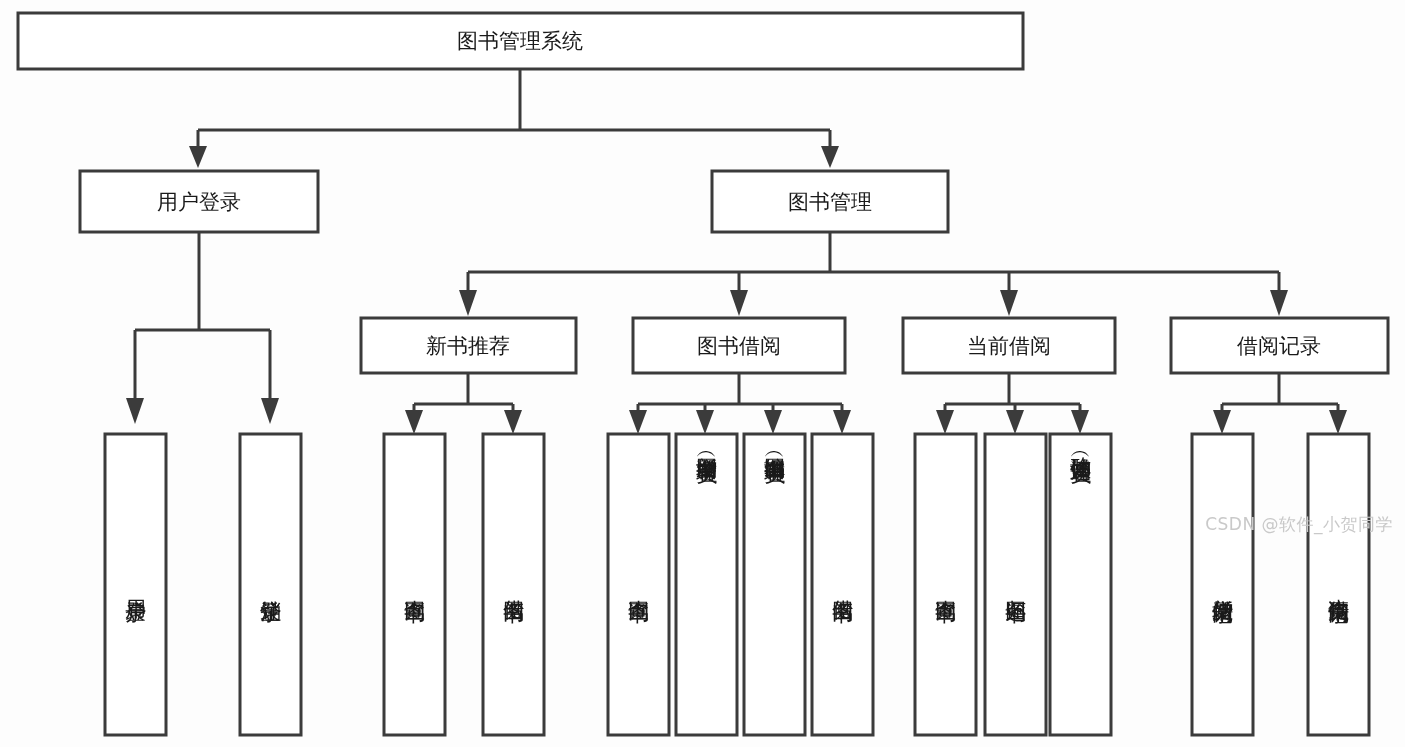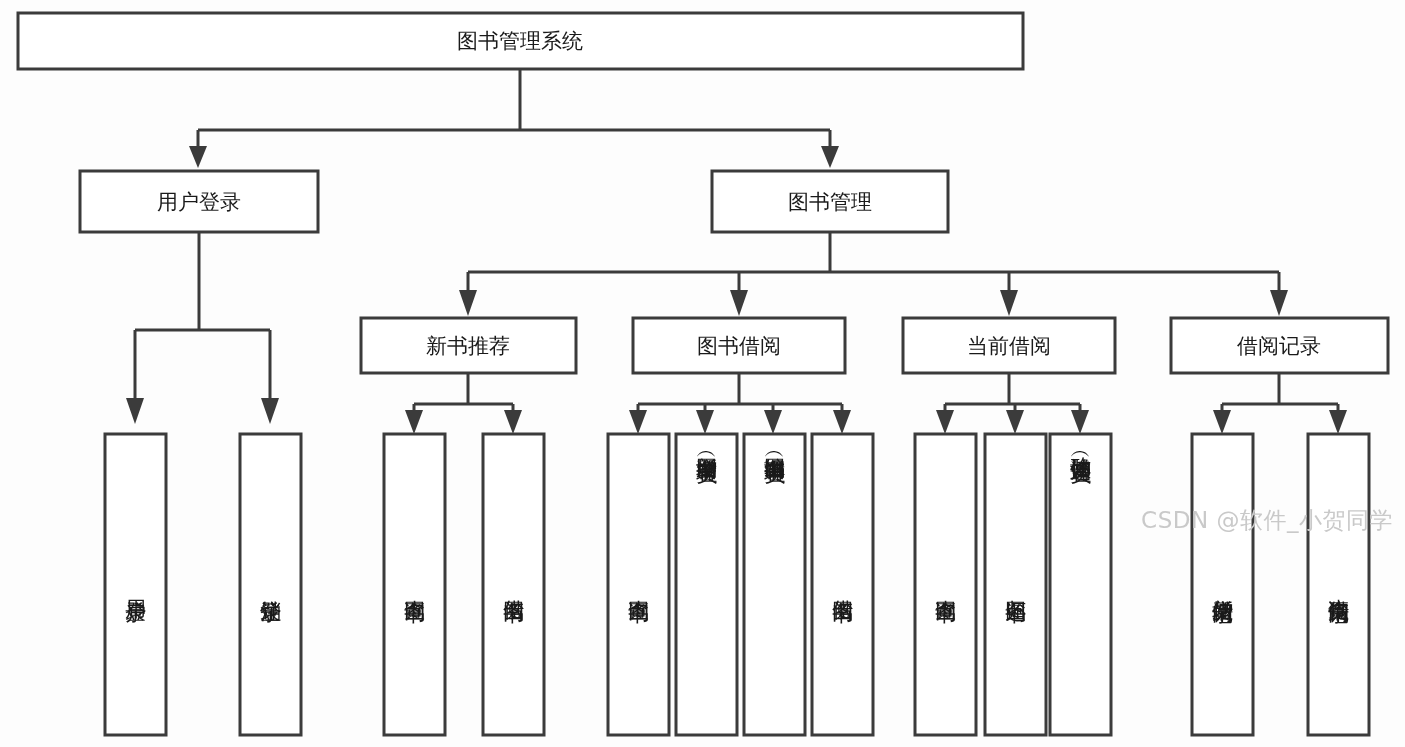--- a/index.html
+++ b/index.html
@@ -75,21 +75,21 @@
     color: #1a1a1a;
     letter-spacing: 1px;
     white-space: nowrap;
     text-align: center;
   }
   .watermark {
     position: absolute;
     right: 12px;
     bottom: 6px;
     font-family: "DejaVu Sans", "Liberation Sans", sans-serif;
-    font-size: 23px;
+    font-size: 17px;
     color: #c9c9c9;
     letter-spacing: 0.5px;
     white-space: nowrap;
     user-select: none;
   }
 </style>
 </head>
 <body>
 
 <div id="diagram-root">

